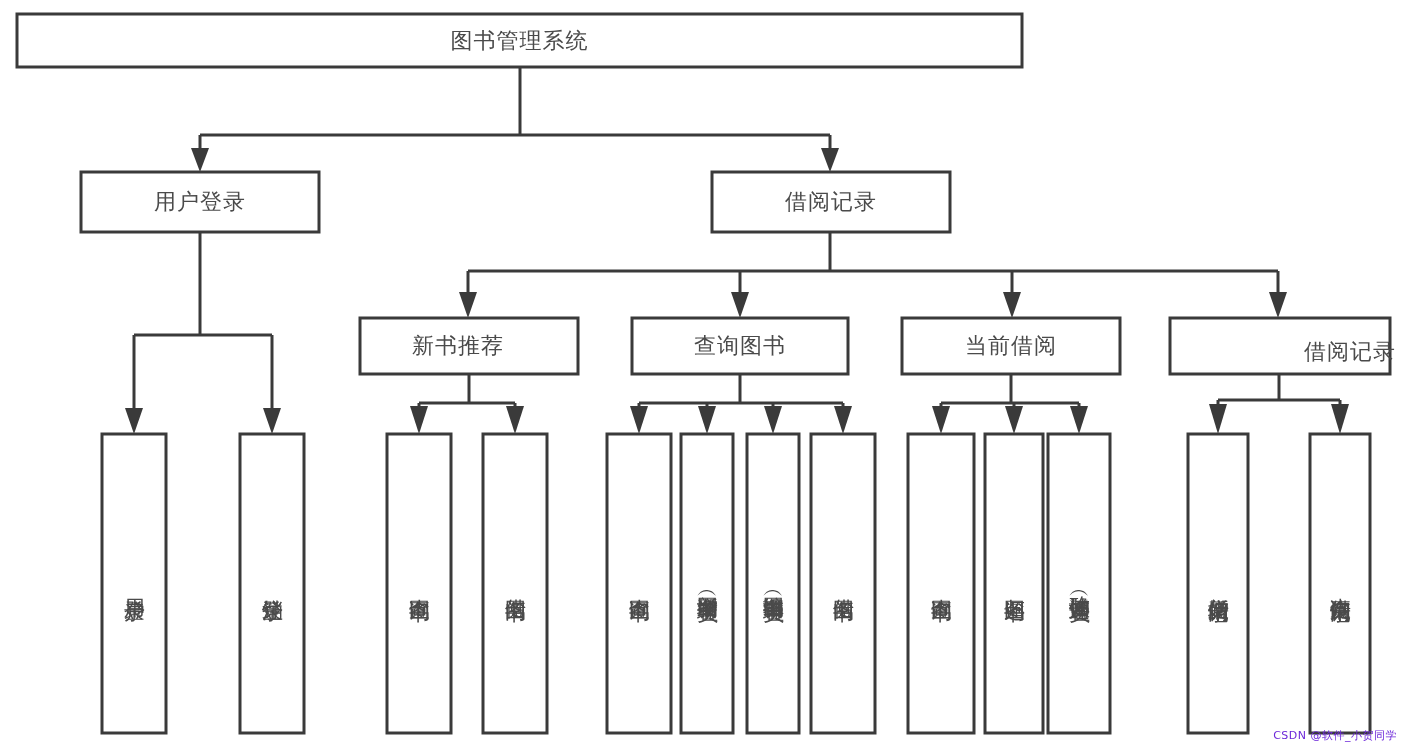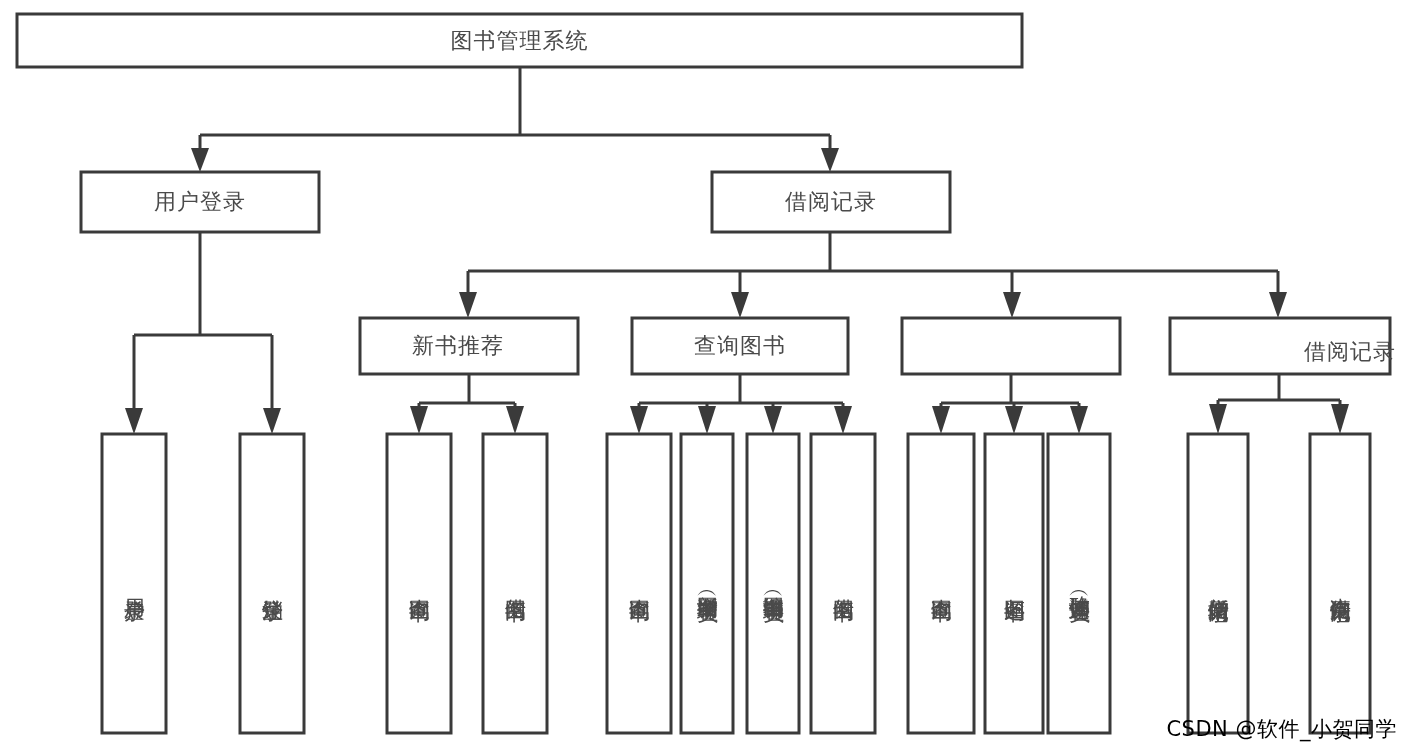--- a/index.html
+++ b/index.html
@@ -12,21 +12,21 @@
   .arrow-head{fill:#3a3a3a;stroke:none;}
   .vlabel-wrap{position:absolute;display:flex;align-items:center;justify-content:center;
                writing-mode:vertical-rl;text-orientation:upright;
                color:#4a4a4a;font-size:21px;line-height:1.18;letter-spacing:1px;
                font-family:"DejaVu Sans","Liberation Sans",sans-serif;
                white-space:nowrap;pointer-events:none;}
   .hlabel-wrap{position:absolute;display:flex;align-items:center;justify-content:center;
                color:#4a4a4a;font-size:22px;letter-spacing:1px;
                font-family:"DejaVu Sans","Liberation Sans",sans-serif;white-space:nowrap;
                pointer-events:none;}
-  #watermark{position:absolute;right:8px;bottom:4px;color:#000000;font-size:21px;
+  #watermark{position:absolute;right:8px;bottom:4px;color:#6d28d9;font-size:11px;
              font-family:"DejaVu Sans","Liberation Sans",sans-serif;letter-spacing:.5px;}
 </style>
 </head>
 <body>
 
 <div id="stage">
 
   <svg id="diagram" viewBox="0 0 1405 747">
     <defs>
       <marker id="arrow" markerWidth="12" markerHeight="14" refX="1" refY="7" orient="auto" markerUnits="userSpaceOnUse">
@@ -120,20 +120,21 @@
     <rect class="node-rect" x="1310" y="434" width="60" height="299"></rect>
   </svg>
 
   <div class="hlabel-wrap" style="left:17px;top:14px;width:1005px;height:53px;">图书管理系统</div>
 
   <div class="hlabel-wrap" style="left:81px;top:172px;width:238px;height:60px;">用户登录</div>
   <div class="hlabel-wrap" style="left:712px;top:172px;width:238px;height:60px;">借阅记录</div>
 
   <div class="hlabel-wrap" style="left:360px;top:318px;width:196px;height:56px;">新书推荐</div>
   <div class="hlabel-wrap" style="left:632px;top:318px;width:216px;height:56px;">查询图书</div>
+  <div class="hlabel-wrap" style="left:902px;top:318px;width:218px;height:56px;">当前借阅</div>
   <div class="hlabel-wrap" style="left:1240px;top:318px;width:220px;height:68px;">借阅记录</div>
 
   <div class="vlabel-wrap" style="left:102px;top:434px;width:64px;height:299px;">用户登录</div>
   <div class="vlabel-wrap" style="left:240px;top:434px;width:64px;height:299px;">注销登录</div>
   <div class="vlabel-wrap" style="left:387px;top:434px;width:64px;height:299px;">查询图书</div>
   <div class="vlabel-wrap" style="left:483px;top:434px;width:64px;height:299px;">借阅图书</div>
   <div class="vlabel-wrap" style="left:607px;top:434px;width:64px;height:299px;">查询图书</div>
   <div class="vlabel-wrap" style="left:681px;top:434px;width:52px;height:299px;">新增图书（管理员）</div>
   <div class="vlabel-wrap" style="left:747px;top:434px;width:52px;height:299px;">编辑图书（管理员）</div>
   <div class="vlabel-wrap" style="left:811px;top:434px;width:64px;height:299px;">借阅图书</div>

